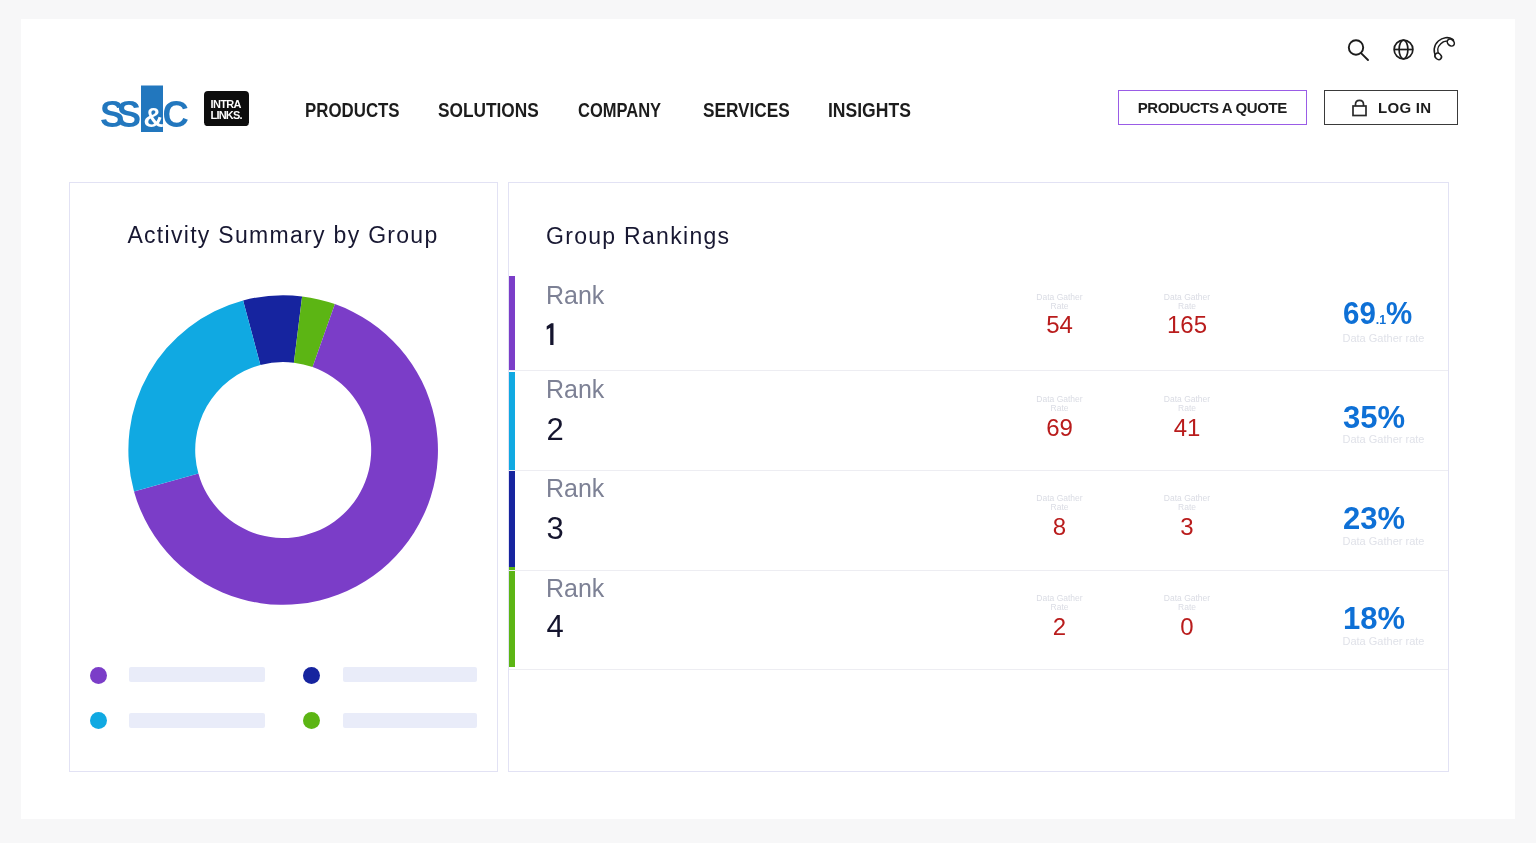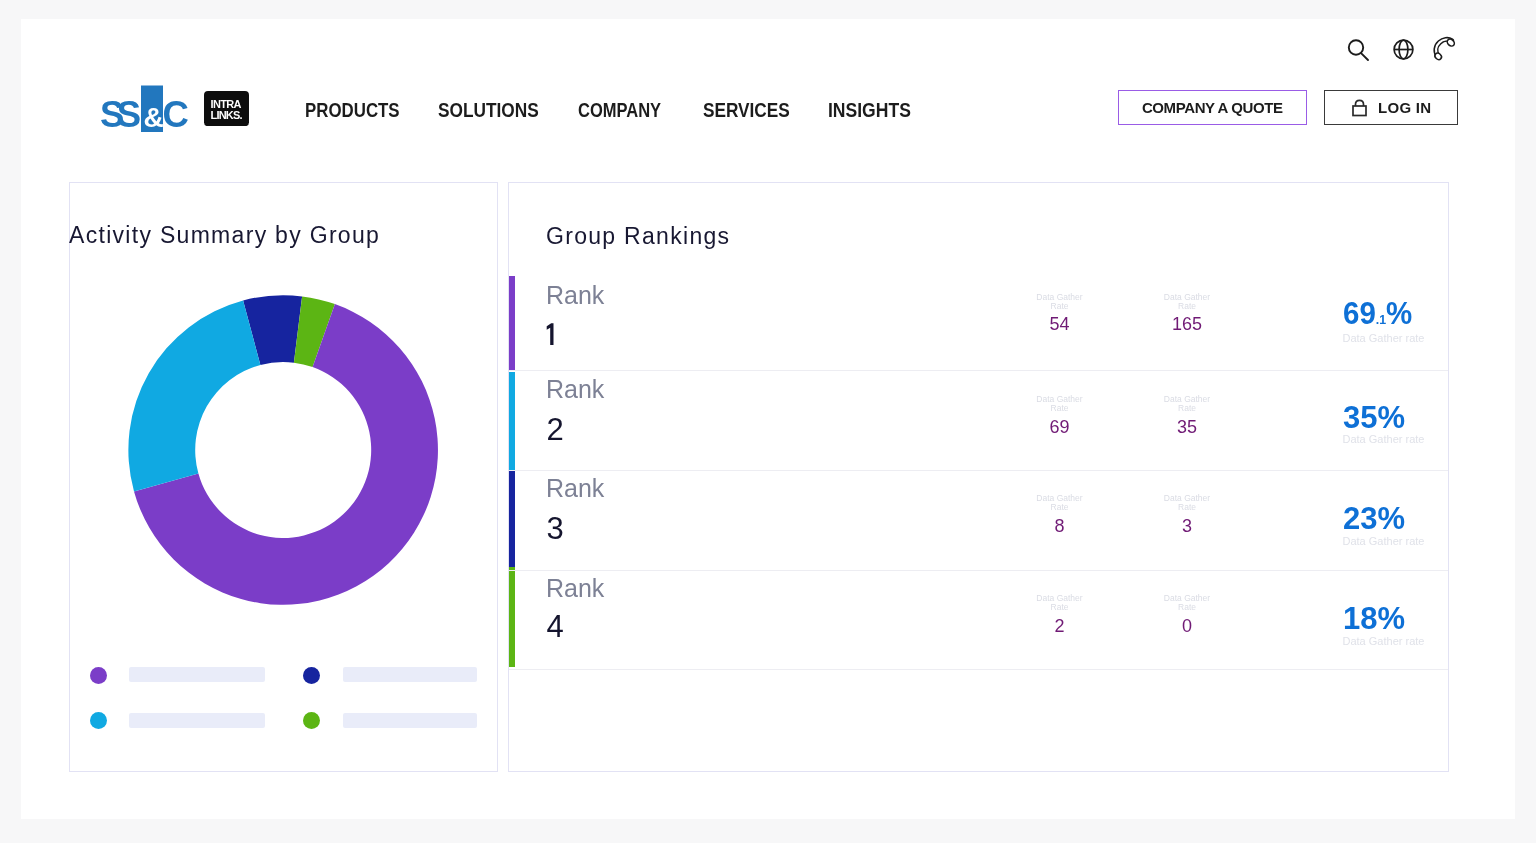--- a/index.html
+++ b/index.html
@@ -5,21 +5,21 @@
   html,body{margin:0;padding:0;}
   body{width:1536px;height:843px;background:#f7f7f8;font-family:"Liberation Sans",sans-serif;position:relative;overflow:hidden;will-change:transform;}
   .card{position:absolute;left:21px;top:19px;width:1494px;height:800px;background:#ffffff;}
   .abs{position:absolute;}
   .nav{position:absolute;top:99.5px;font-weight:bold;font-size:20px;line-height:20px;color:#1c1c1c;transform-origin:0 0;white-space:nowrap;}
   .panel{position:absolute;background:#fff;border:1px solid #e2e2f4;box-sizing:border-box;}
   .ptitle{position:absolute;font-size:23px;color:#181832;font-weight:500;letter-spacing:1.3px;white-space:nowrap;}
   .rank-lbl{position:absolute;font-size:25px;color:#7d8195;line-height:19px;}
   .rank-num{position:absolute;font-size:31px;color:#15152e;line-height:31px;}
   .col-lbl{position:absolute;font-size:8.5px;line-height:9px;color:#dadce4;text-align:center;width:60px;}
-  .col-num{position:absolute;font-size:18px;line-height:25px;color:#701a75;text-align:center;width:80px;}
+  .col-num{position:absolute;font-size:24px;line-height:25px;color:#b91c1c;text-align:center;width:80px;}
   .pct{position:absolute;font-size:31px;line-height:31px;font-weight:bold;color:#0e70d6;white-space:nowrap;}
   .pct small{font-size:13px;font-weight:bold;}
   .dgr{position:absolute;font-size:11px;line-height:9px;color:#e0e2e9;}
   .sep{position:absolute;left:0;height:1px;background:#ededf2;}
   .vbar{position:absolute;width:6px;}
   .dot{position:absolute;width:17px;height:17px;border-radius:50%;}
   .lbar{position:absolute;height:15px;background:#e9ecf9;border-radius:2px;}
   .btn{position:absolute;box-sizing:border-box;background:#fff;font-weight:bold;font-size:15px;color:#1c1c1c;text-align:center;}
 </style>
 </head>
@@ -58,31 +58,31 @@
   <g transform="rotate(42 110.8 12.6)">
       <ellipse cx="110.8" cy="12.6" rx="4.7" ry="3.8" fill="#1c1c1c"></ellipse>
       <ellipse cx="110.8" cy="12.6" rx="3.1" ry="2.2" fill="#ffffff"></ellipse>
     </g>
   <g transform="rotate(42 98.2 26.4)">
       <ellipse cx="98.2" cy="26.4" rx="4.3" ry="3.6" fill="#1c1c1c"></ellipse>
       <ellipse cx="98.2" cy="26.4" rx="2.7" ry="2.1" fill="#ffffff"></ellipse>
     </g>
 </svg>
 
-<div class="btn" style="left:1117.5px;top:90.3px;width:189.5px;height:34.5px;border:1.5px solid #9a5ce6;line-height:34px;letter-spacing:-0.4px;">COMPANY A QUOTE</div>
+<div class="btn" style="left:1117.5px;top:90.3px;width:189.5px;height:34.5px;border:1.5px solid #9a5ce6;line-height:34px;letter-spacing:-0.4px;">PRODUCTS A QUOTE</div>
 <div class="btn" style="left:1323.7px;top:90.3px;width:134px;height:34.5px;border:1.5px solid #3a3a3a;line-height:34px;letter-spacing:0.3px;">
   <svg style="position:absolute;left:26px;top:7px;" width="18" height="20" viewBox="0 0 18 20">
     <rect x="2" y="8" width="13" height="9.5" fill="none" stroke="#2a2a2a" stroke-width="1.7"></rect>
     <path d="M4.5,8 V6.2 C4.5,3.8 6,2.3 8.5,2.3 C11,2.3 12.5,3.8 12.5,6.2 V8" fill="none" stroke="#2a2a2a" stroke-width="1.7"></path>
   </svg>
   <span style="margin-left:28px;">LOG IN</span>
 </div>
 
 <div class="panel" style="left:69px;top:182px;width:428.5px;height:590px;"></div>
-<div class="ptitle" style="left:69px;top:221.5px;width:428px;text-align:left;">Activity Summary by Group</div>
+<div class="ptitle" style="left:69px;top:221.5px;width:428px;text-align:center;">Activity Summary by Group</div>
 <svg class="abs" style="left:69px;top:182px;" width="428" height="590" viewBox="0 0 428 590">
   <g transform="translate(-69,-182)">
     <path d="M243.1,300.5 A154.8,154.8 0 0 1 302.1,296.4 L293.9,362.7 A88.0,88.0 0 0 0 260.4,365.0 Z" fill="#16249f"></path>
     <path d="M302.1,296.4 A154.8,154.8 0 0 1 334.9,304.1 L312.6,367.0 A88.0,88.0 0 0 0 293.9,362.7 Z" fill="#5cb514"></path>
     <path d="M334.9,304.1 A154.8,154.8 0 1 1 134.0,491.4 L198.4,473.5 A88.0,88.0 0 1 0 312.6,367.0 Z" fill="#7b3dc8"></path>
     <path d="M134.0,491.4 A154.8,154.8 0 0 1 243.1,300.5 L260.4,365.0 A88.0,88.0 0 0 0 198.4,473.5 Z" fill="#10a9e2"></path>
   </g>
 </svg>
 <div class="dot" style="left:90px;top:666.5px;background:#7b3dc8;"></div>
 <div class="lbar" style="left:129px;top:667.3px;width:135.5px;"></div>
@@ -116,21 +116,21 @@
 <div class="col-lbl" style="left:1157px;top:293px;">Data Gather<br>Rate</div>
 <div class="col-num" style="left:1147px;top:312px;">165</div>
 <div class="pct" style="left:1343px;top:297.5px;transform:scaleX(0.95);transform-origin:0 0;">69<small>.1</small>%</div>
 <div class="dgr" style="left:1342.5px;top:333.5px;">Data Gather rate</div>
 
 <div class="rank-lbl" style="left:546px;top:379.8px;">Rank</div>
 <div class="rank-num" style="left:546.5px;top:413.5px;">2</div>
 <div class="col-lbl" style="left:1029.5px;top:395px;">Data Gather<br>Rate</div>
 <div class="col-num" style="left:1019.5px;top:414.5px;">69</div>
 <div class="col-lbl" style="left:1157px;top:395px;">Data Gather<br>Rate</div>
-<div class="col-num" style="left:1147px;top:414.5px;">35</div>
+<div class="col-num" style="left:1147px;top:414.5px;">41</div>
 <div class="pct" style="left:1343px;top:402px;">35%</div>
 <div class="dgr" style="left:1342.5px;top:434.5px;">Data Gather rate</div>
 
 <div class="rank-lbl" style="left:546px;top:478.7px;">Rank</div>
 <div class="rank-num" style="left:546.5px;top:512.5px;">3</div>
 <div class="col-lbl" style="left:1029.5px;top:494px;">Data Gather<br>Rate</div>
 <div class="col-num" style="left:1019.5px;top:513.5px;">8</div>
 <div class="col-lbl" style="left:1157px;top:494px;">Data Gather<br>Rate</div>
 <div class="col-num" style="left:1147px;top:513.5px;">3</div>
 <div class="pct" style="left:1343px;top:503px;">23%</div>

